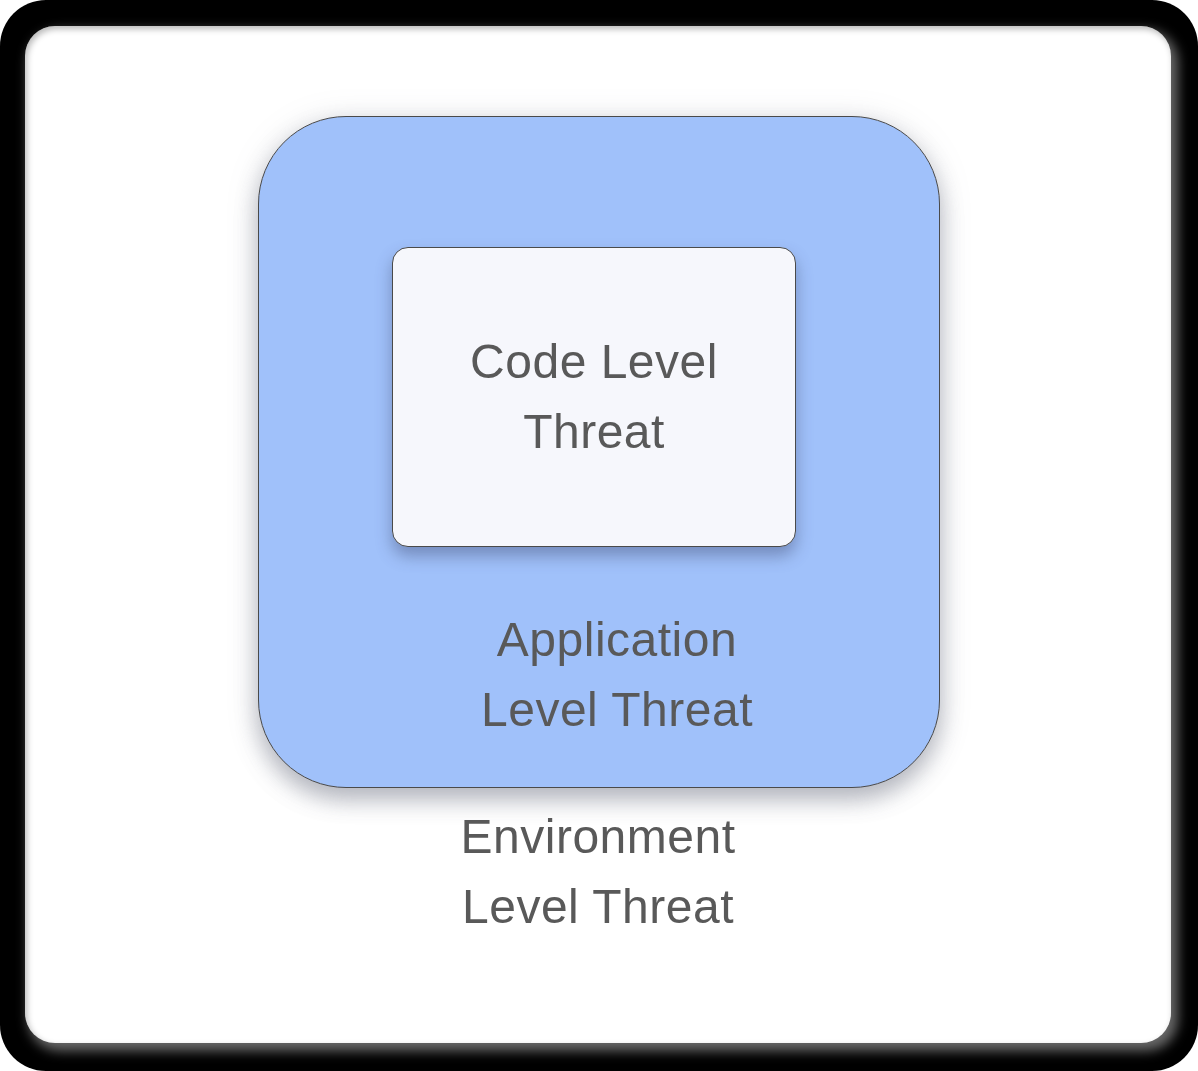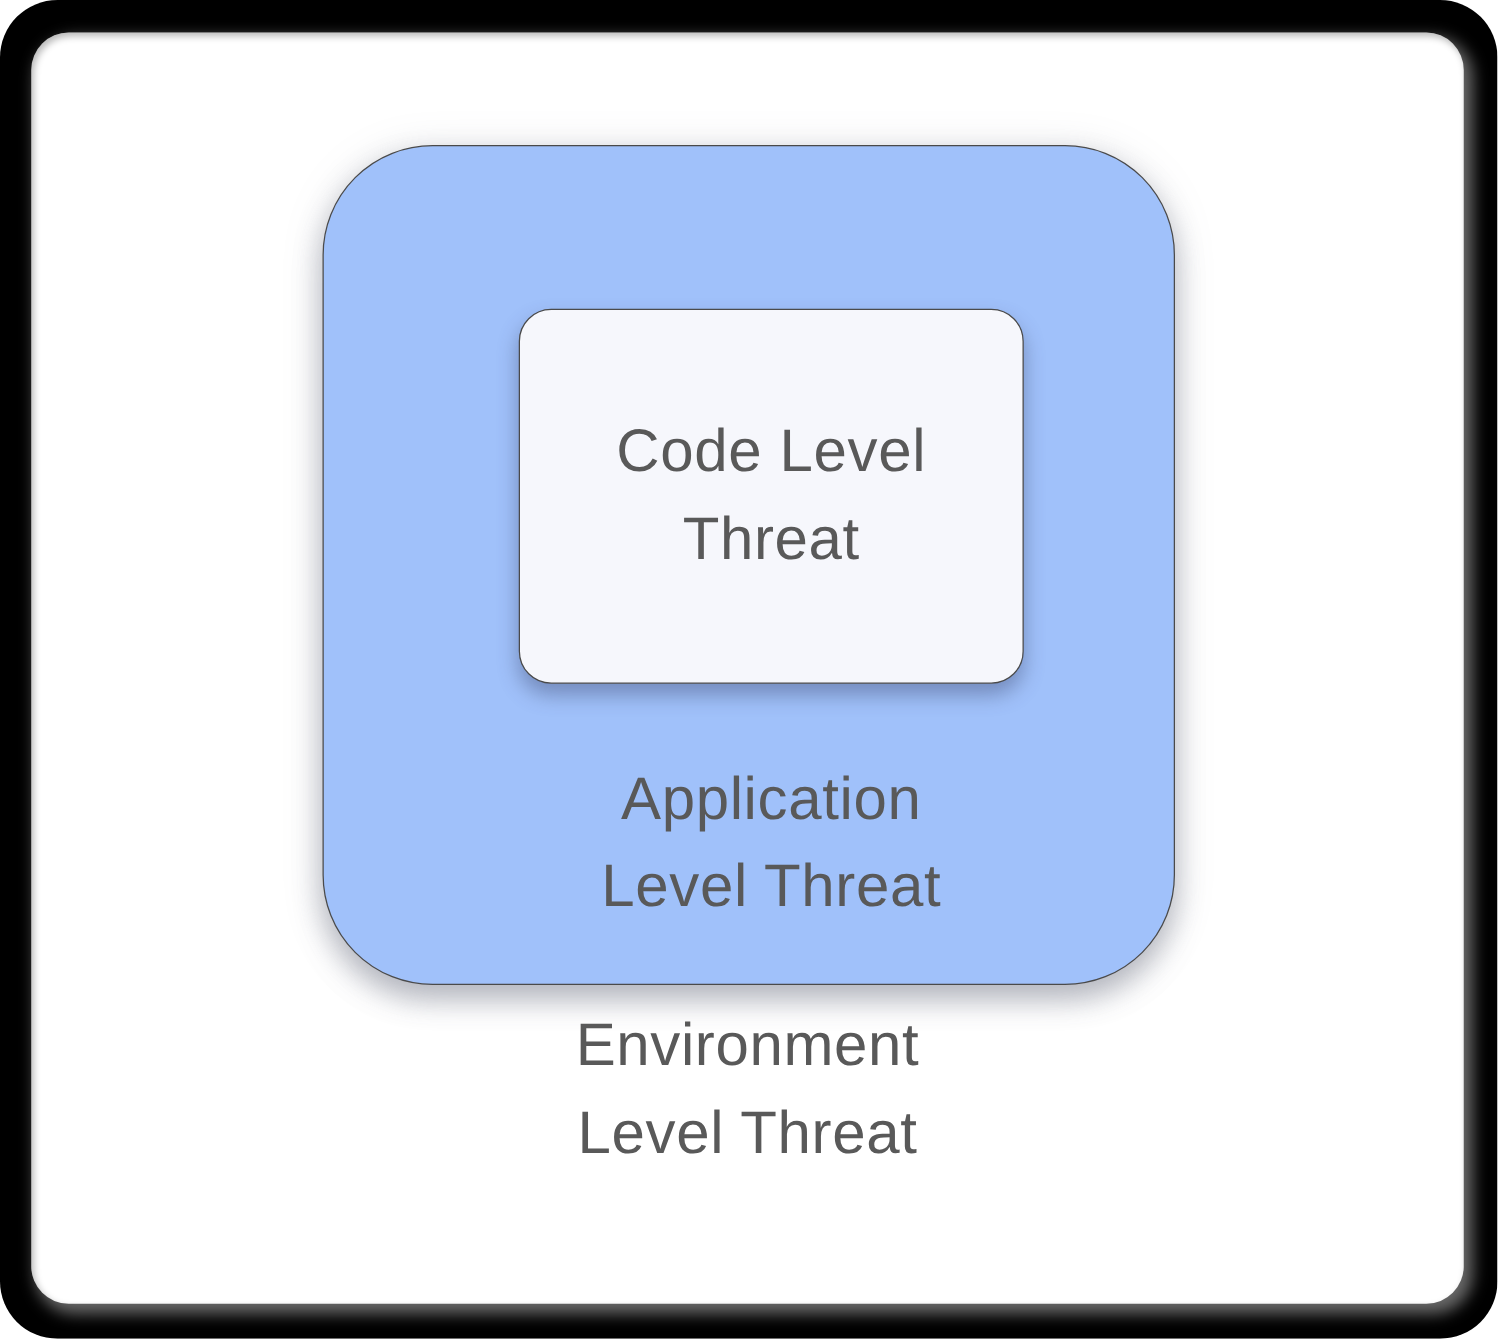--- a/index.html
+++ b/index.html
@@ -45,27 +45,27 @@
     border: 1.5px solid #4a4a4a;
     border-radius: 88px;
     box-shadow:
       0 12px 22px rgba(115, 120, 135, 0.45),
       0 4px 30px rgba(130, 135, 150, 0.25);
     box-sizing: border-box;
   }
   
   .code-box {
     position: absolute;
-    left: 156px;
+    left: 133px;
     top: 130px;
     width: 404px;
     height: 300px;
     background: #f6f7fc;
     border: 1.5px solid #4a4a4a;
-    border-radius: 26px;
+    border-radius: 16px;
     box-shadow: 0 9px 16px rgba(65, 75, 115, 0.45);
     box-sizing: border-box;
     display: flex;
     align-items: center;
     justify-content: center;
   }
   .label {
     color: #595959;
     font-size: 48px;
     line-height: 1.45;

